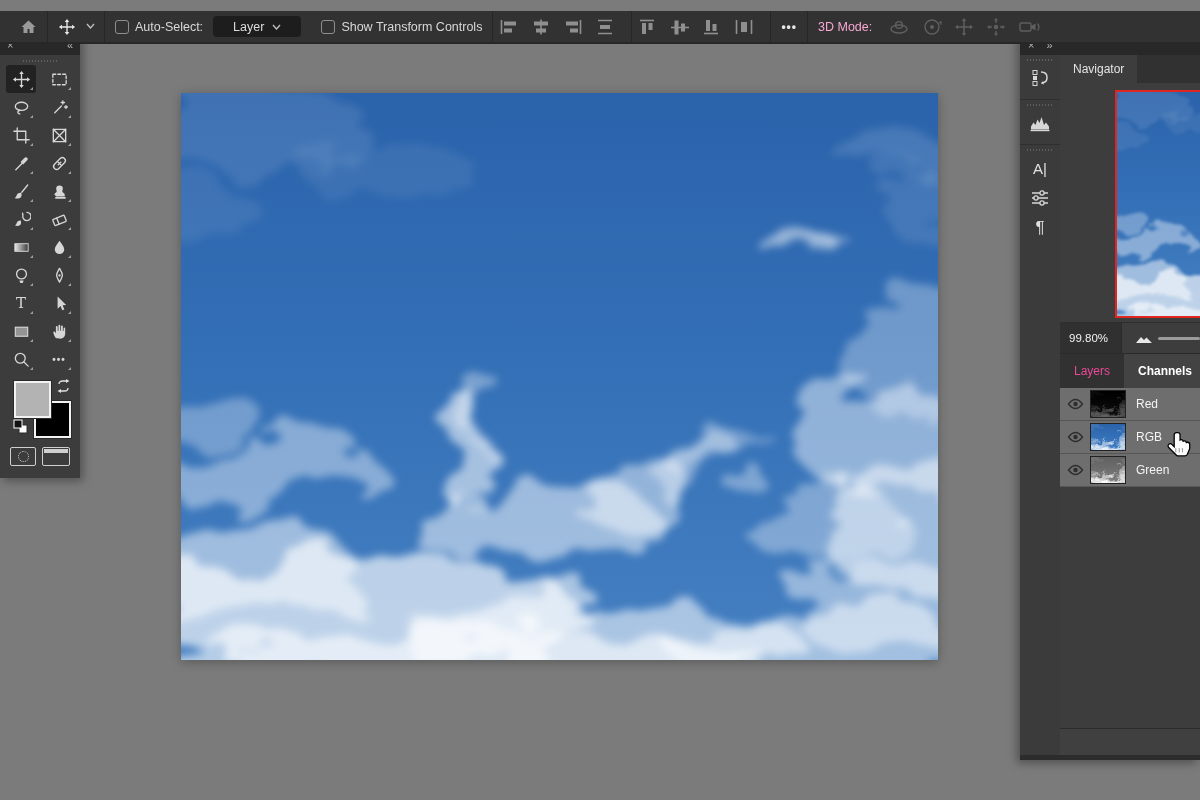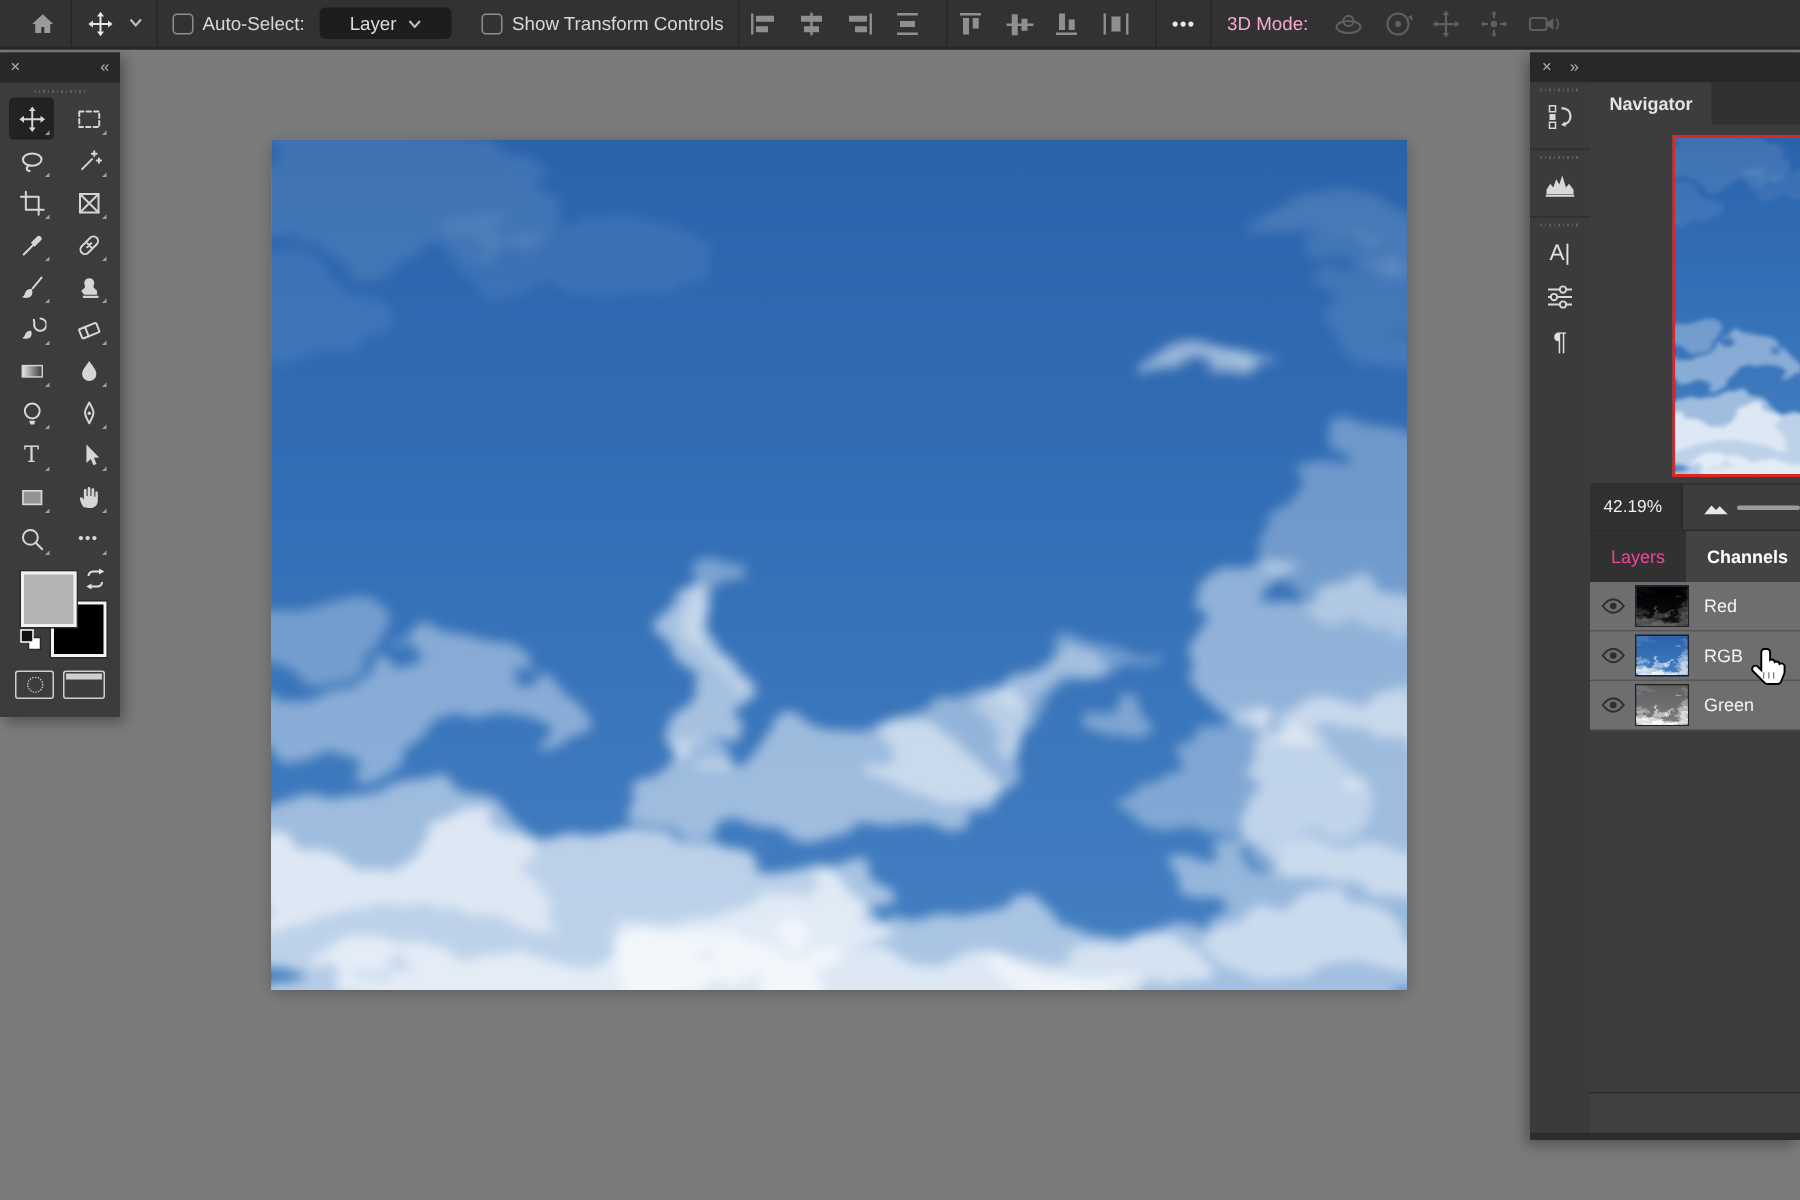--- a/index.html
+++ b/index.html
@@ -1,19 +1,19 @@
 <!DOCTYPE html>
 <html><head>
 <meta charset="utf-8">
 <style>
   html,body{margin:0;padding:0}
   body{width:1200px;height:800px;background:#7b7b7b;font-family:"Liberation Sans",sans-serif;overflow:hidden;position:relative;-webkit-font-smoothing:antialiased}
   svg{display:block}
   
-  .options-bar{position:absolute;left:0;top:0;width:1200px;height:33px;background:#323232;border-bottom:2px solid #272727;display:flex;align-items:center;color:#d8d8d8;font-size:12.5px;z-index:6;box-sizing:border-box}
+  .options-bar{position:absolute;left:0;top:11px;width:1200px;height:33px;background:#323232;border-bottom:2px solid #272727;display:flex;align-items:center;color:#d8d8d8;font-size:12.5px;z-index:6;box-sizing:border-box}
   .ob-sep{width:1px;height:31px;background:#262626;flex:0 0 1px}
   .ob-gap{flex:0 0 10px}
   .ob-item{display:flex;align-items:center;gap:6px}
   .checkbox{width:12px;height:12px;border:1px solid #8f8f8f;border-radius:3px;background:transparent}
   .dropdown{display:flex;align-items:center;gap:8px;background:#1d1d1d;border-radius:4px;height:21px;padding:0 20px;color:#dcdcdc}
   .chev{width:8px;height:8px}
   .label-dim{color:#f9a8d4}
   .align-ic{margin:0 5px}
   .dots{color:#e8e8e8;font-size:12px;letter-spacing:1px;font-weight:bold}
   
@@ -45,21 +45,21 @@
   .canvas-image svg{width:757px;height:567px}
   
   .right-area{position:absolute;left:1020px;top:35px;width:180px;height:720px;background:#3d3d3d;box-shadow:-3px 3px 9px rgba(0,0,0,.35);z-index:5;border-bottom:5px solid #2c2c2c;box-sizing:content-box}
   .icon-col{position:absolute;left:0;top:20px;width:40px;bottom:0;background:#3b3b3b;border-right:1px solid #2f2f2f}
   .icol-group{border-bottom:1px solid #2f2f2f;padding-bottom:6px}
   .icol-group:last-child{border-bottom:none}
   .icol-btn{width:40px;height:30px;display:flex;align-items:center;justify-content:center;color:#d8d8d8}
   .nav-panel{position:absolute;left:40px;top:20px;right:0;bottom:0;background:#3d3d3d}
   .tabrow{height:28px;background:#313131;display:flex;align-items:flex-end}
   .tab{height:28px;display:flex;align-items:center;padding:0 13px;font-size:12px;color:#9d9d9d;background:#313131}
-  .tab.active{background:#3d3d3d;color:#e4e4e4;font-weight:bold}
+  .tab.active{background:#3d3d3d;color:#e4e4e4;font-weight:normal}
   .nav-content{height:239px;position:relative;background:#3d3d3d}
   .nav-thumb{position:absolute;left:55px;top:7px;width:85px;height:228px;border:2px solid #e02621;border-right:none;box-sizing:border-box;overflow:hidden;background:#35659f}
   .nav-thumb svg{width:300px;height:224px}
   .zoomrow{height:30px;background:#3d3d3d;border-top:1px solid #2e2e2e;display:flex;align-items:center;position:relative}
   .zoomval{width:62px;height:30px;background:#303030;color:#f0f0f0;font-size:11.5px;display:flex;align-items:center;padding-left:9px;box-sizing:border-box;border-right:1px solid #2a2a2a}
   .zoom-mtn{margin-left:14px}
   .zoom-slider{position:absolute;left:98px;right:0;top:14px;height:3px;background:#9b9b9b;border-radius:2px}
   .lc-tabs{height:34px;background:#313131;display:flex;border-top:1px solid #2a2a2a}
   .lc-tab{height:34px;display:flex;align-items:center;padding:0 14px;font-size:12px;color:#ec4899}
   .lc-tab.active{background:#434343;color:#fff;font-weight:bold}
@@ -485,21 +485,21 @@
       <div class="tab active">Navigator</div>
     </div>
     <div class="nav-content">
       <div class="nav-thumb">
         <svg viewBox="0 0 757 567" preserveAspectRatio="none">
             <use href="#skyart"></use>
           </svg>
       </div>
     </div>
     <div class="zoomrow">
-      <div class="zoomval">42.19%</div>
+      <div class="zoomval">99.80%</div>
       <span class="zoom-mtn">
         <svg width="16" height="9" viewBox="0 0 16 9">
             <path d="M0 9l5-6 3 3 2.5-2.5L16 9z" fill="#e8e8e8"></path>
           </svg>
       </span>
       <div class="zoom-slider"></div>
     </div>
     <div class="lc-tabs">
       <div class="lc-tab">Layers</div>
       <div class="lc-tab active">Channels</div>

